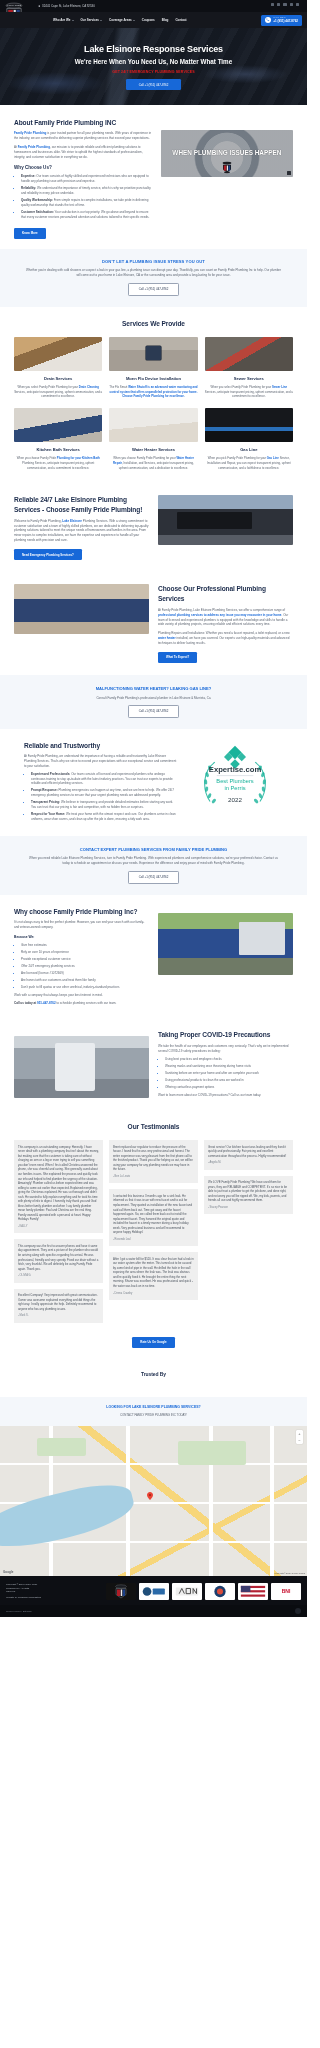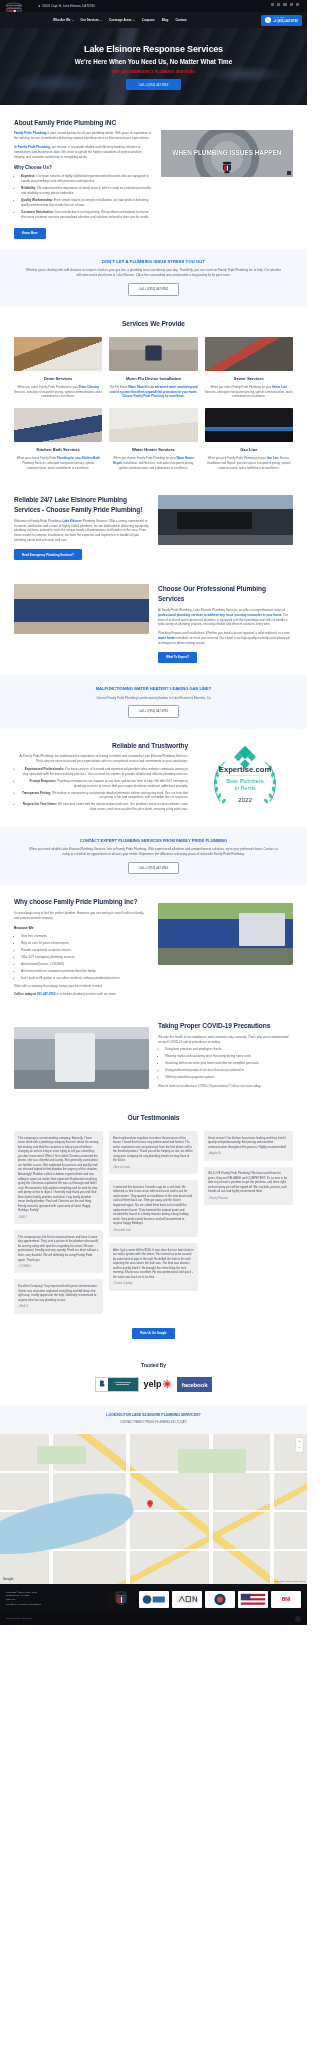--- a/index.html
+++ b/index.html
@@ -106,21 +106,21 @@
   .van::after{content:"";position:absolute;left:14%;top:34%;width:56%;height:34%;background:#15171b;border-radius:1px;}
   .fam { height:50px; border-radius:1px; background:linear-gradient(180deg,#cbbfae 0 30%,#2e4470 30% 76%,#b9ab98 76% 100%); }
 
   
   .strip { background:#f4f7fb; padding:11px 14px; text-align:center; }
   .strip .t { color:#1768d8; font-size:4.1px; font-weight:bold; }
   .strip p { text-align:center; max-width:250px; margin:3.5px auto 0; }
   .strip .btn-o { margin-top:4.5px; }
 
   
-  .exp-wrap { display:flex; gap:9px; padding:12px 14px; align-items:flex-start;text-align:right; }
+  .exp-wrap { display:flex; gap:9px; padding:12px 24px; align-items:flex-start; }
   .exp-badge { width:96px; height:74px; position:relative; display:flex; align-items:center; justify-content:center; }
 
   
   .why { display:flex; gap:9px; padding:12px 14px; }
   .plumber-img { height:62px; border-radius:1px; background:linear-gradient(180deg,#8fb470 0 26%,#2b4d8f 26% 72%,#6f7a66 72% 100%); position:relative; }
   .plumber-img::after{content:"";position:absolute;right:6%;top:16%;width:34%;height:52%;background:#d9dde2;border-radius:1px;}
 
   
   .covid { display:flex; gap:9px; padding:12px 14px; }
   .heater-img { height:62px; border-radius:1px; background:linear-gradient(180deg,#cdd3d8 0 20%,#9aa3ac 20% 70%,#7d858e 70% 100%); position:relative; }
@@ -502,38 +502,20 @@
         </div>
       </div>
     </div>
     <div class="rate-btn">
       <a class="btn">Rate Us On Google</a>
     </div>
   </div>
 
   <div class="trusted">
     <div class="h2">Trusted By</div>
-    <div class="logos">
-      <div class="bbb">
-        <div class="l">
-          <svg viewBox="0 0 40 40" width="10" height="10">
-              <path d="M12 6 h10 a6 6 0 0 1 0 12 h-10 z M12 18 h12 a6 6 0 0 1 0 12 h-12 z" fill="#1f4e79"></path>
-            </svg>
-        </div>
-        <div class="r">
-          <span>ACCREDITED</span>
-          <span>BUSINESS</span>
-        </div>
-      </div>
-      <div class="yelp">
-        <span>yelp</span>
-        <span class="star">✳</span>
-      </div>
-      <div class="fb">facebook</div>
-    </div>
   </div>
 
   <div class="cta2">
     <div class="t">LOOKING FOR LAKE ELSINORE PLUMBING SERVICES?</div>
     <div class="s">CONTACT FAMILY PRIDE PLUMBING INC TODAY!</div>
   </div>
 
   <div class="map">
     <div class="roads"></div>
     <div class="water"></div>

